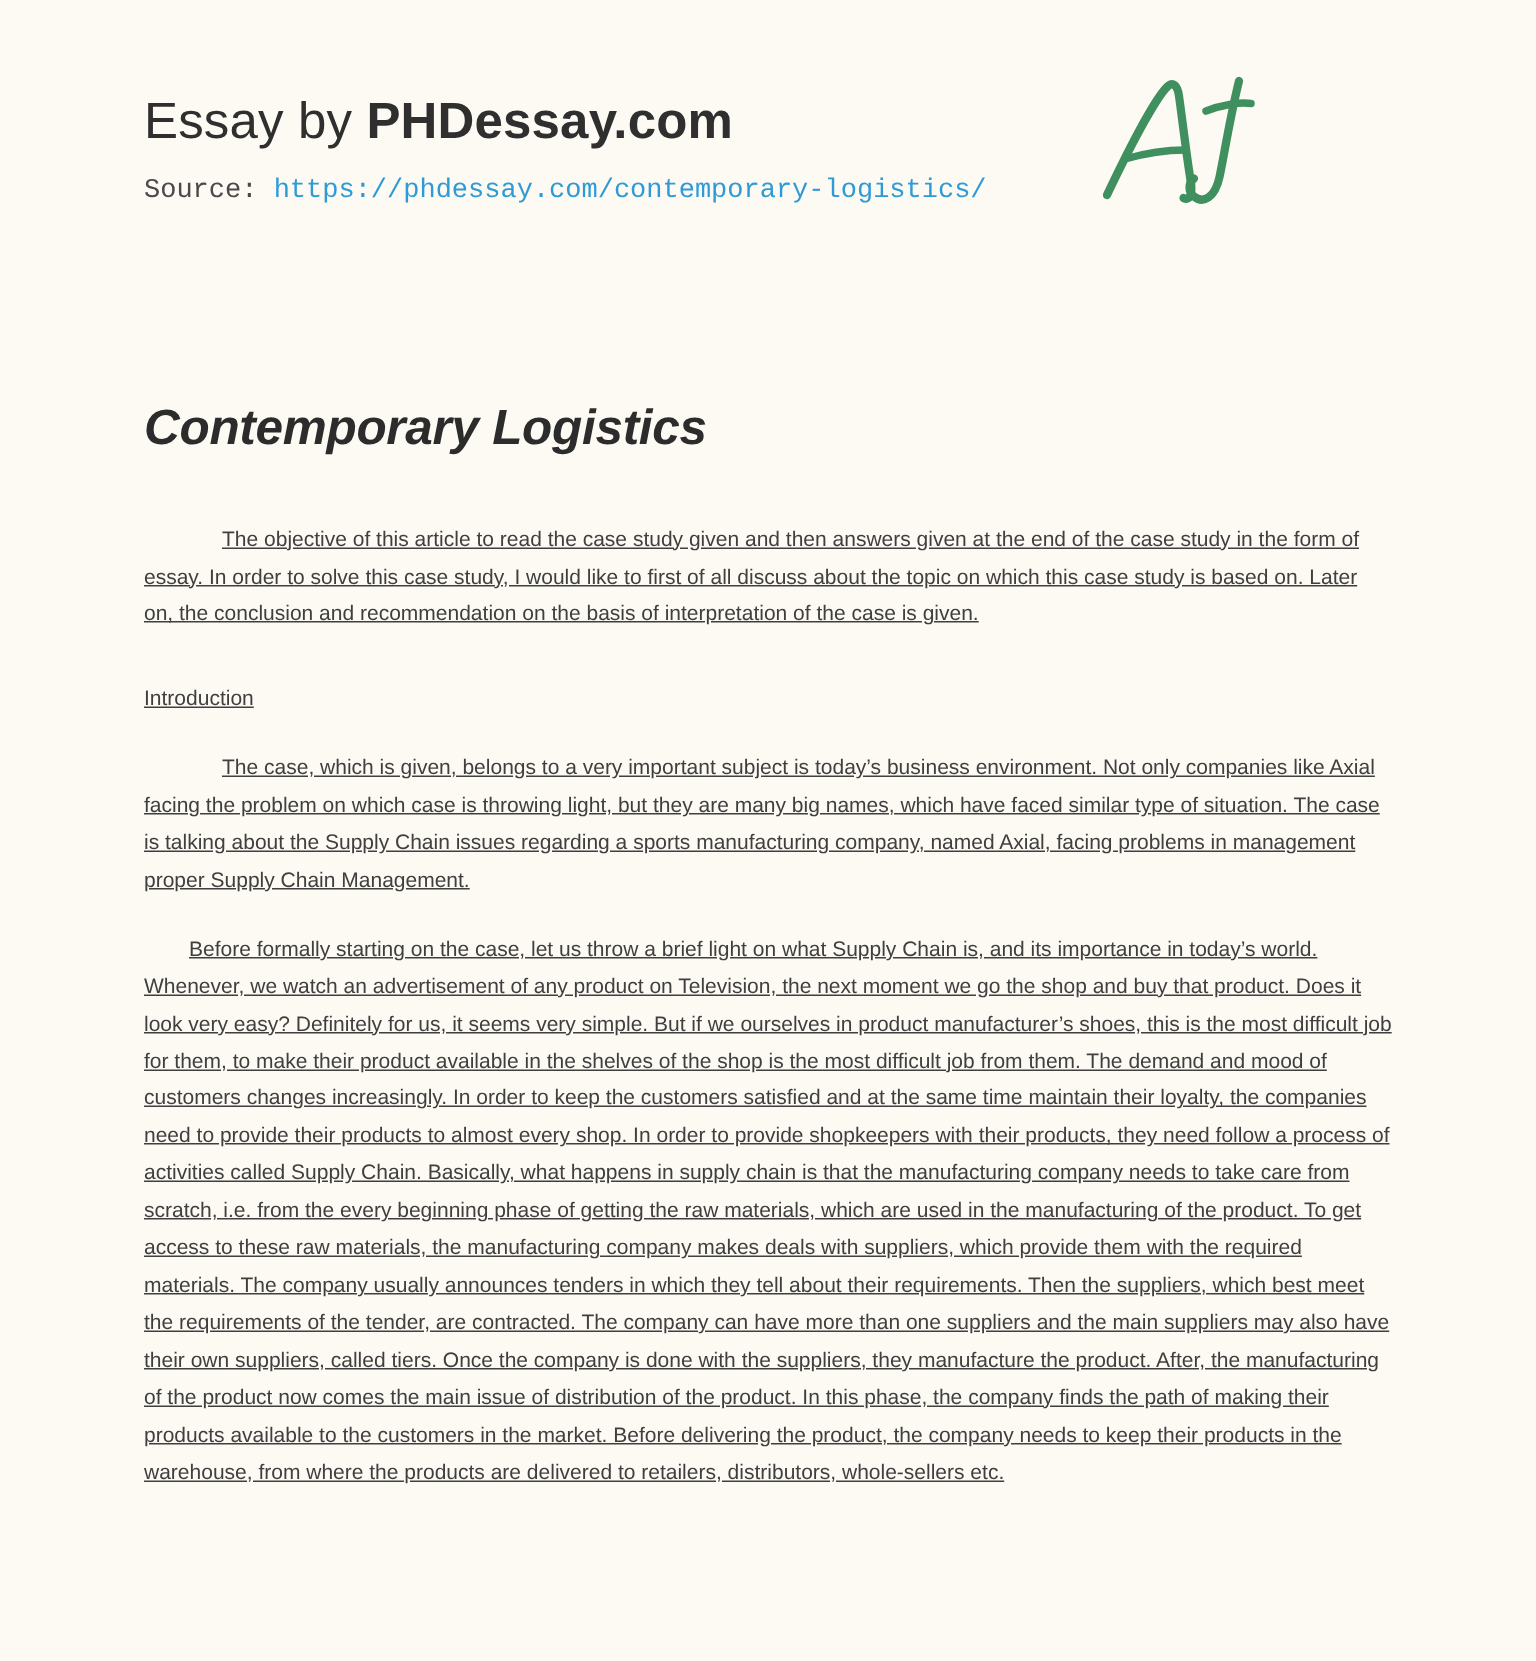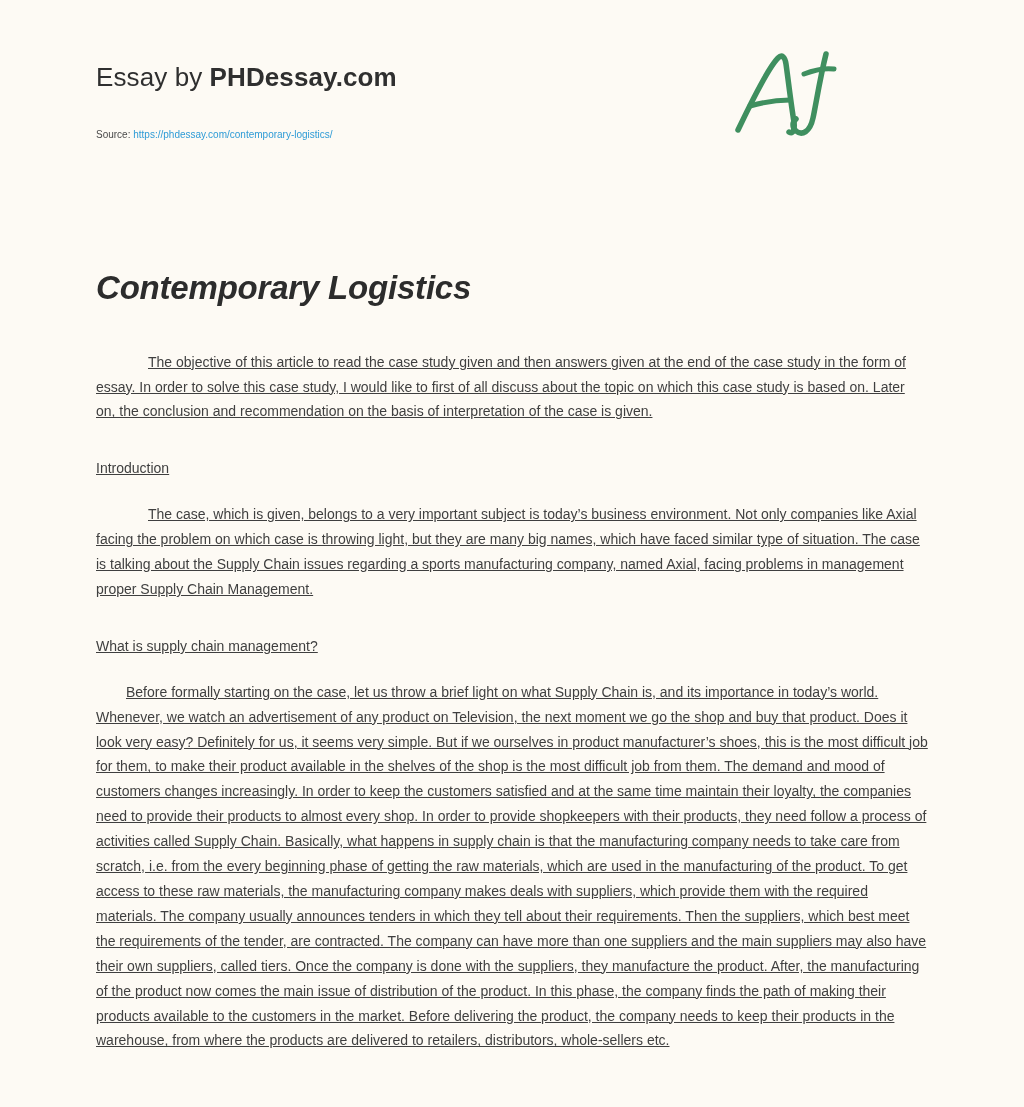--- a/index.html
+++ b/index.html
@@ -21,34 +21,35 @@
     background: #fdfaf4;
     position: relative;
     box-sizing: border-box;
     padding: 0 96px;
   }
   .header {
     padding-top: 62px;
     position: relative;
   }
   .essay-by {
-    font-size: 26px;
+    font-size: 34px;
     color: #2f2f2f;
     font-weight: 400;
     letter-spacing: 0.1px;
     margin: 0;
   }
   .essay-by .brand {
     font-weight: 700;
     color: #2f2f2f;
   }
   .source-line {
-    margin-top: 36px;
-    font-size: 10px;
+    margin-top: 16px;
+    font-size: 18px;
     color: #4a4a4a;
+    font-family: Liberation Mono, monospace;
   }
   .source-label {
     color: #4a4a4a;
   }
   .source-url {
     color: #2e9bd6;
     text-decoration: none;
     word-break: break-all;
   }
   .logo {
@@ -114,18 +115,17 @@
       </svg>
     </div>
   </div>
 
   <h1 class="title">Contemporary Logistics</h1>
 
   <div class="body-text">
     <p class="indent">The objective of this article to read the case study given and then answers given at the end of the case study in the form of essay. In order to solve this case study, I would like to first of all discuss about the topic on which this case study is based on. Later on, the conclusion and recommendation on the basis of interpretation of the case is given.</p>
     <p class="heading-line">Introduction</p>
     <p class="indent">The case, which is given, belongs to a very important subject is today’s business environment. Not only companies like Axial facing the problem on which case is throwing light, but they are many big names, which have faced similar type of situation. The case is talking about the Supply Chain issues regarding a sports manufacturing company, named Axial, facing problems in management proper Supply Chain Management.</p>
-    <p class="heading-line">What is supply chain management?</p>
     <p class="small-indent">Before formally starting on the case, let us throw a brief light on what Supply Chain is, and its importance in today’s world. Whenever, we watch an advertisement of any product on Television, the next moment we go the shop and buy that product. Does it look very easy? Definitely for us, it seems very simple. But if we ourselves in product manufacturer’s shoes, this is the most difficult job for them, to make their product available in the shelves of the shop is the most difficult job from them. The demand and mood of customers changes increasingly. In order to keep the customers satisfied and at the same time maintain their loyalty, the companies need to provide their products to almost every shop. In order to provide shopkeepers with their products, they need follow a process of activities called Supply Chain. Basically, what happens in supply chain is that the manufacturing company needs to take care from scratch, i.e. from the every beginning phase of getting the raw materials, which are used in the manufacturing of the product. To get access to these raw materials, the manufacturing company makes deals with suppliers, which provide them with the required materials. The company usually announces tenders in which they tell about their requirements. Then the suppliers, which best meet the requirements of the tender, are contracted. The company can have more than one suppliers and the main suppliers may also have their own suppliers, called tiers. Once the company is done with the suppliers, they manufacture the product. After, the manufacturing of the product now comes the main issue of distribution of the product. In this phase, the company finds the path of making their products available to the customers in the market. Before delivering the product, the company needs to keep their products in the warehouse, from where the products are delivered to retailers, distributors, whole-sellers etc.</p>
 
   </div>
 
 </div>
 
 </body></html>

